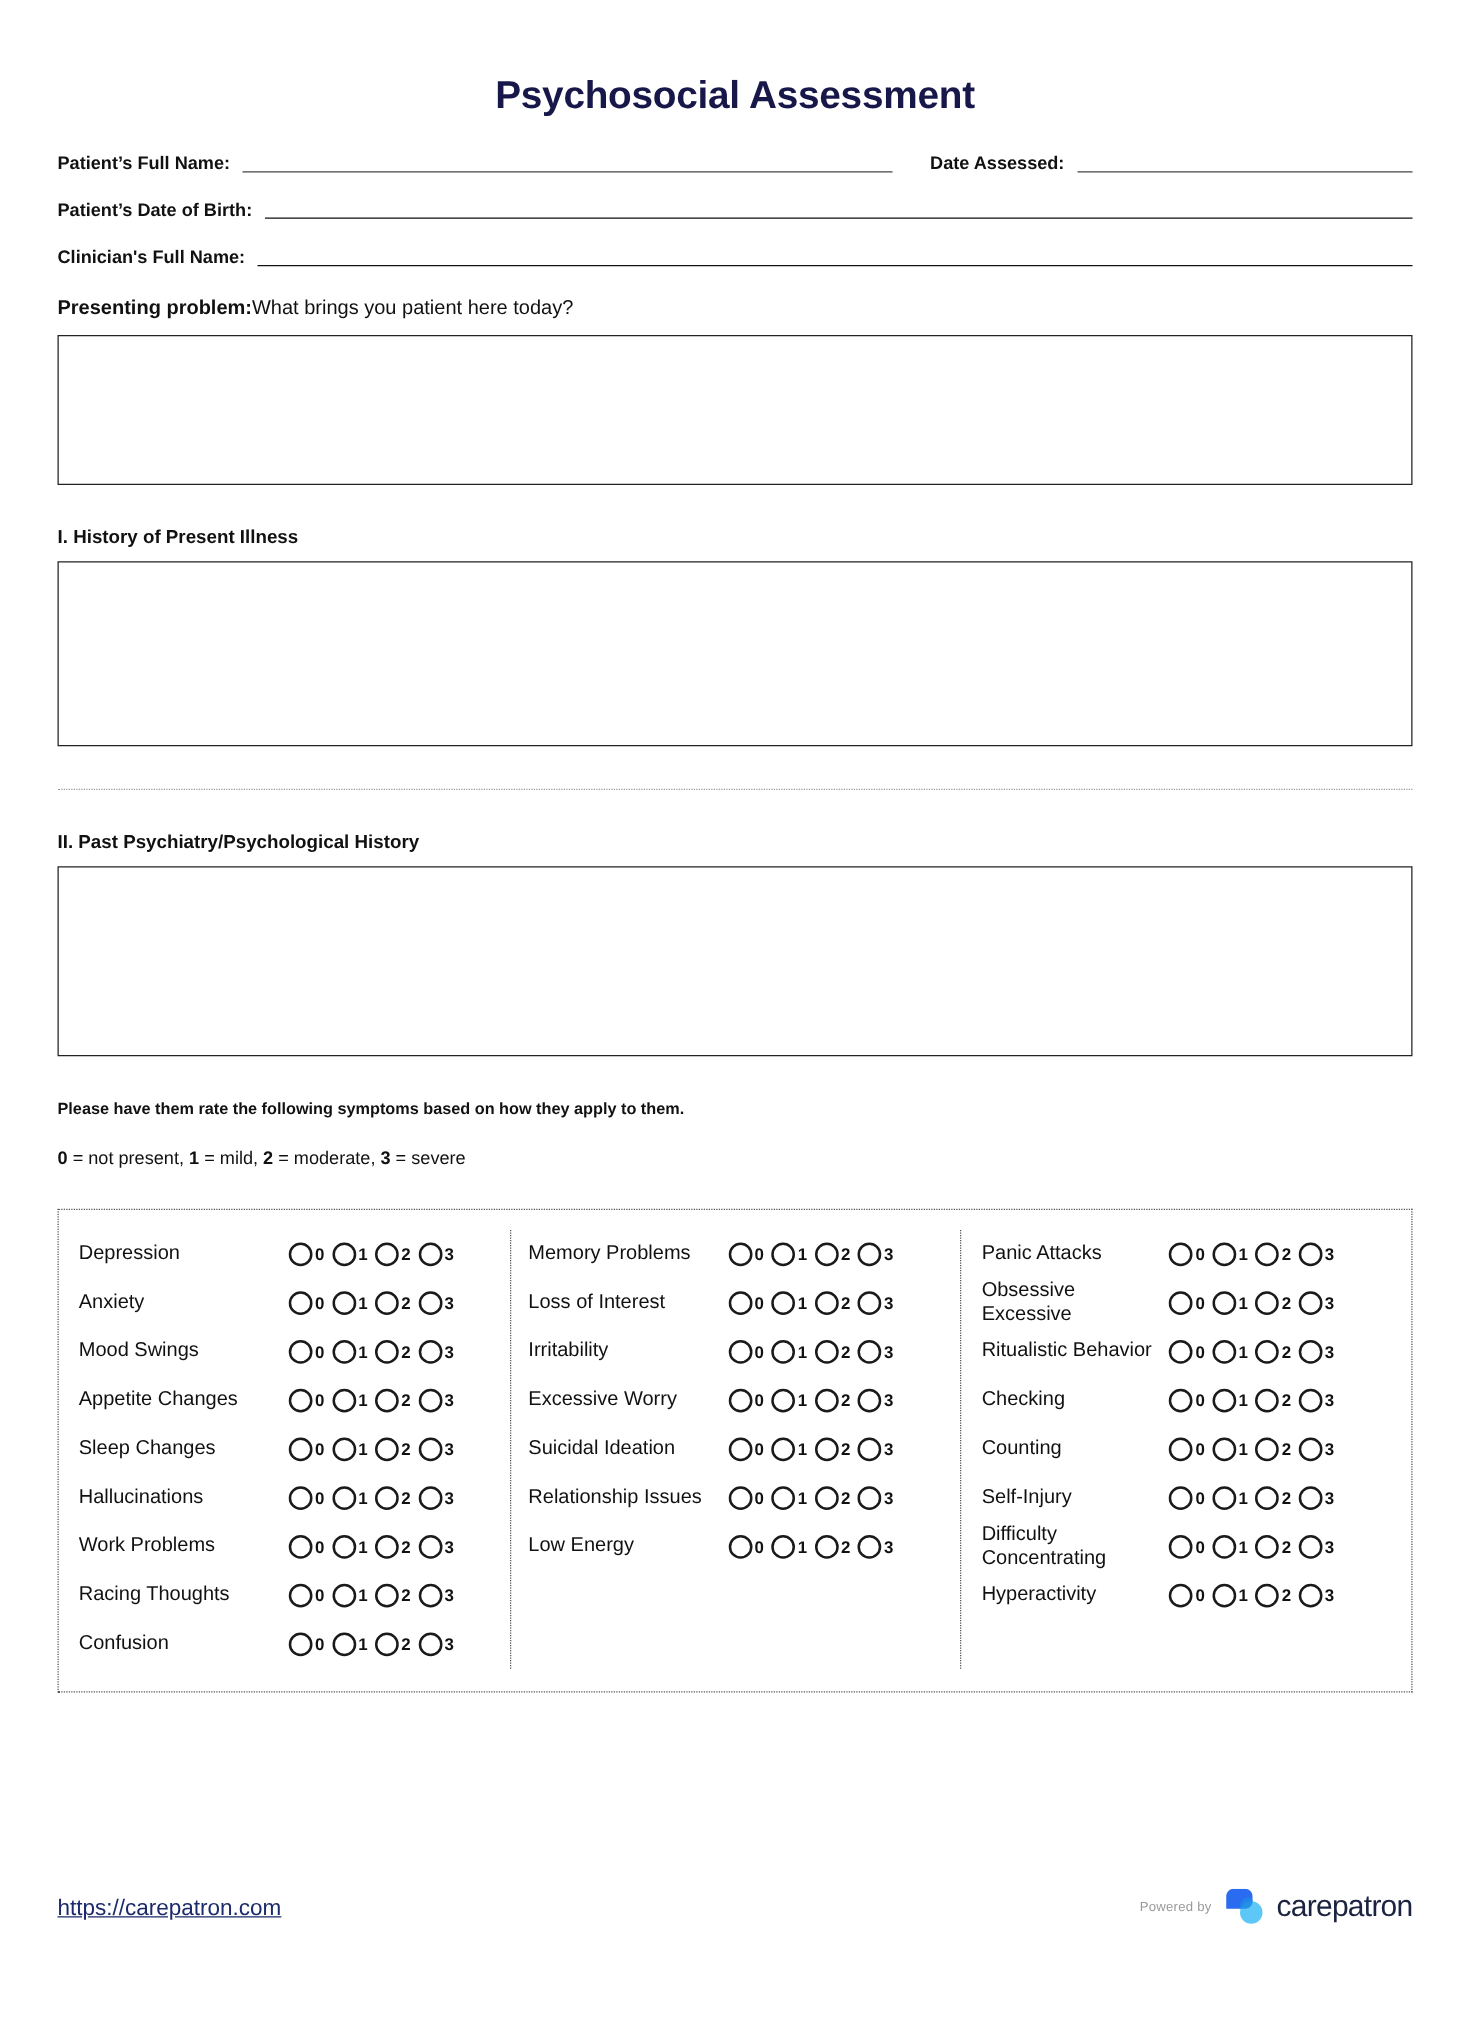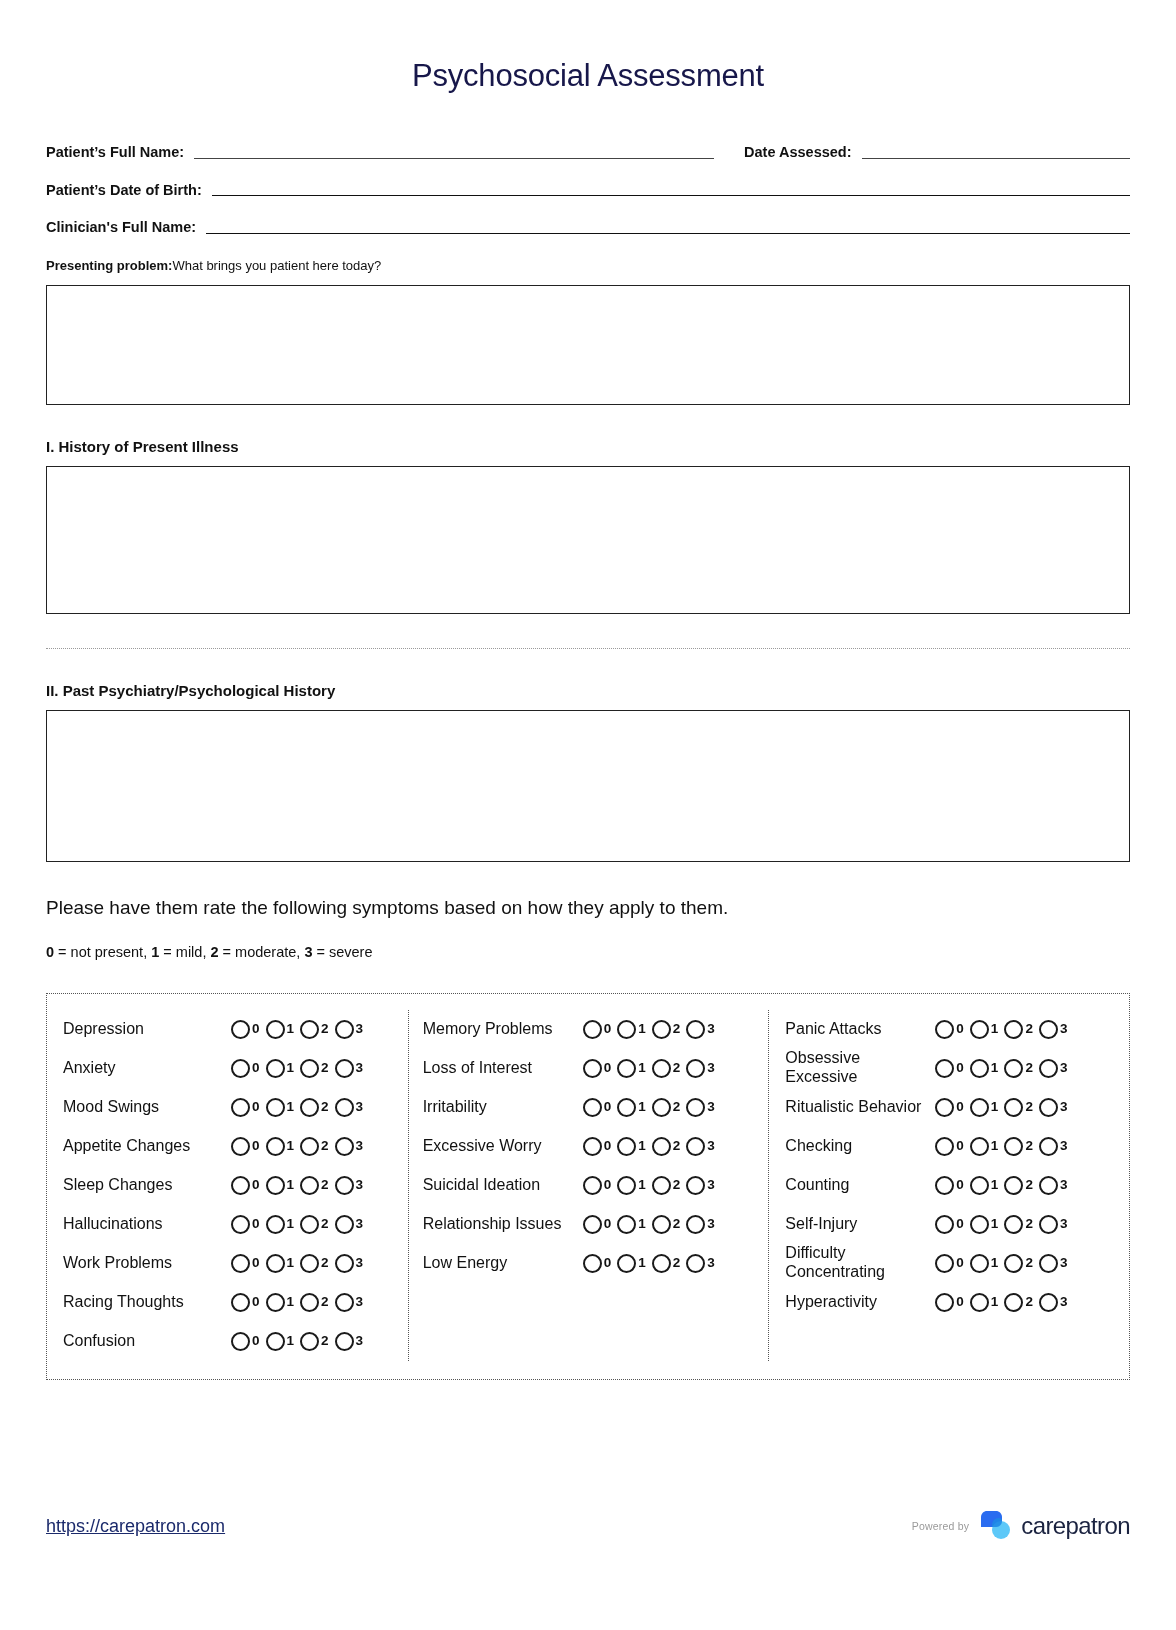--- a/index.html
+++ b/index.html
@@ -21,25 +21,25 @@
     width: 1176px;
     height: 1630px;
     padding: 44px 46px 0 46px;
     position: relative;
   }
 
   
   .doc-title {
     text-align: center;
     font-size: 31px;
-    font-weight: normal;
+    font-weight: bold;
     color: #17174a;
     letter-spacing: -0.2px;
     margin-top: 14px;
-    margin-bottom: 51px;
+    margin-bottom: 30px;
   }
 
   
   .id-block { margin-bottom: 8px; }
 
   .id-row {
     display: flex;
     align-items: flex-end;
     margin-bottom: 21px;
   }
@@ -67,21 +67,21 @@
   .id-label.right-label {
     padding-left: 0;
     margin-left: 4px;
   }
 
   .rule-w1 { flex: 0 0 520px; }
   .rule-w2 { flex: 1 1 auto; }
 
   
   .prompt {
-    font-size: 13px;
+    font-size: 16px;
     margin-bottom: 11px;
     line-height: 1.3;
   }
   .prompt b { font-weight: bold; }
 
   .answer-box {
     border: 1.4px solid #222;
     width: 100%;
   }
   .box-h1 { height: 120px; }
@@ -95,23 +95,24 @@
     margin-bottom: 11px;
   }
 
   .dotted-divider {
     border-top: 1.4px dotted #9a9a9a;
     margin: 34px 0 0 0;
     width: 100%;
   }
 
   .instruction {
-    font-size: 19px;
+    font-size: 13px;
     margin-top: 33px;
     line-height: 1.35;
+    font-weight: bold;
   }
   .legend {
     font-size: 14.5px;
     margin-top: 22px;
     line-height: 1.35;
   }
   .legend b { font-weight: bold; }
 
   
   .symptom-grid {

